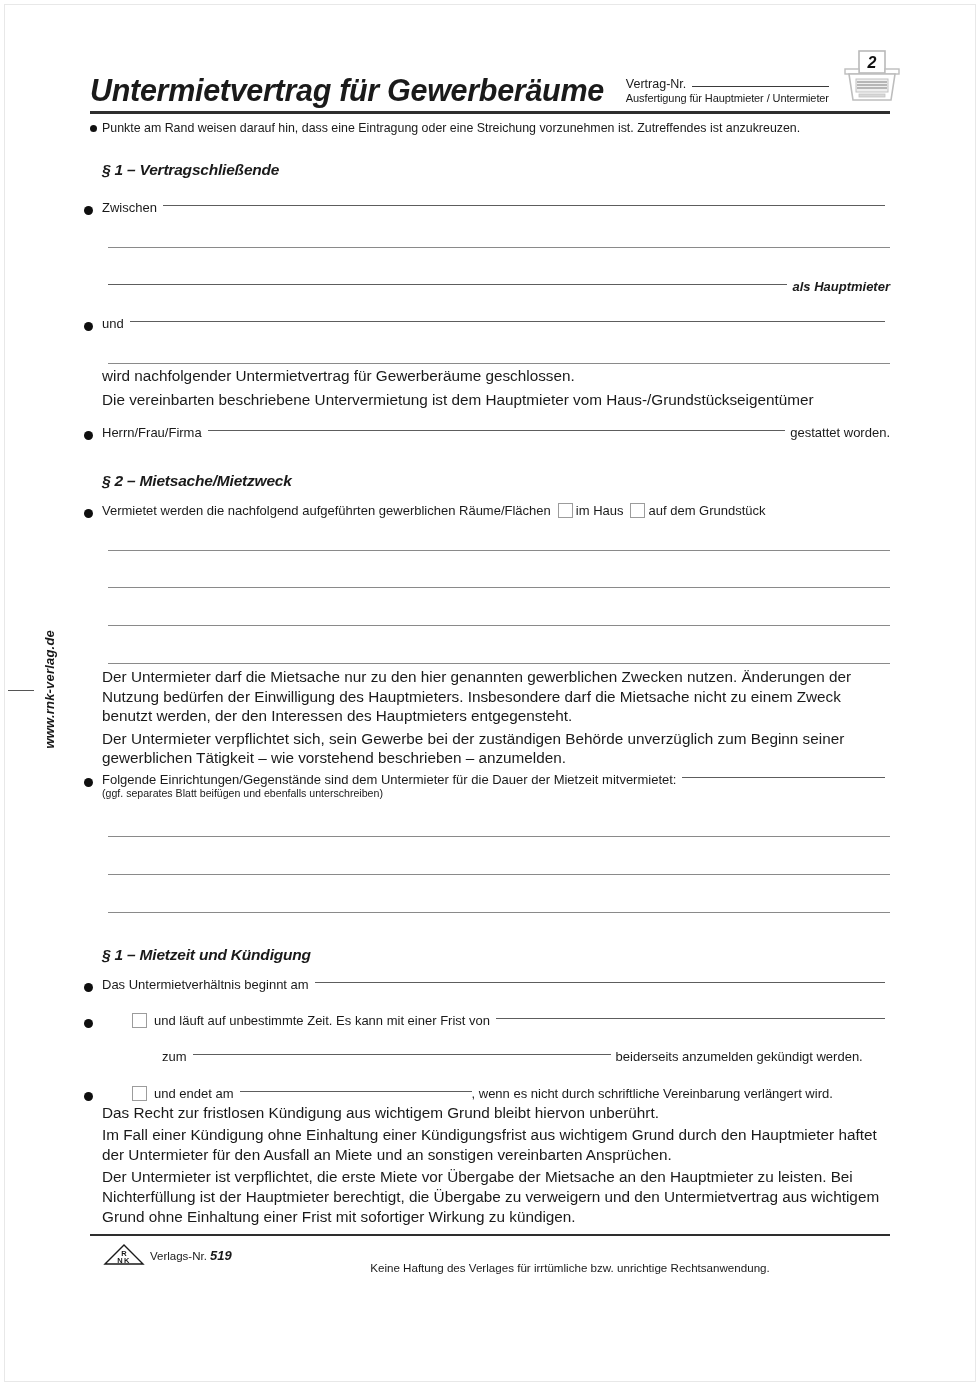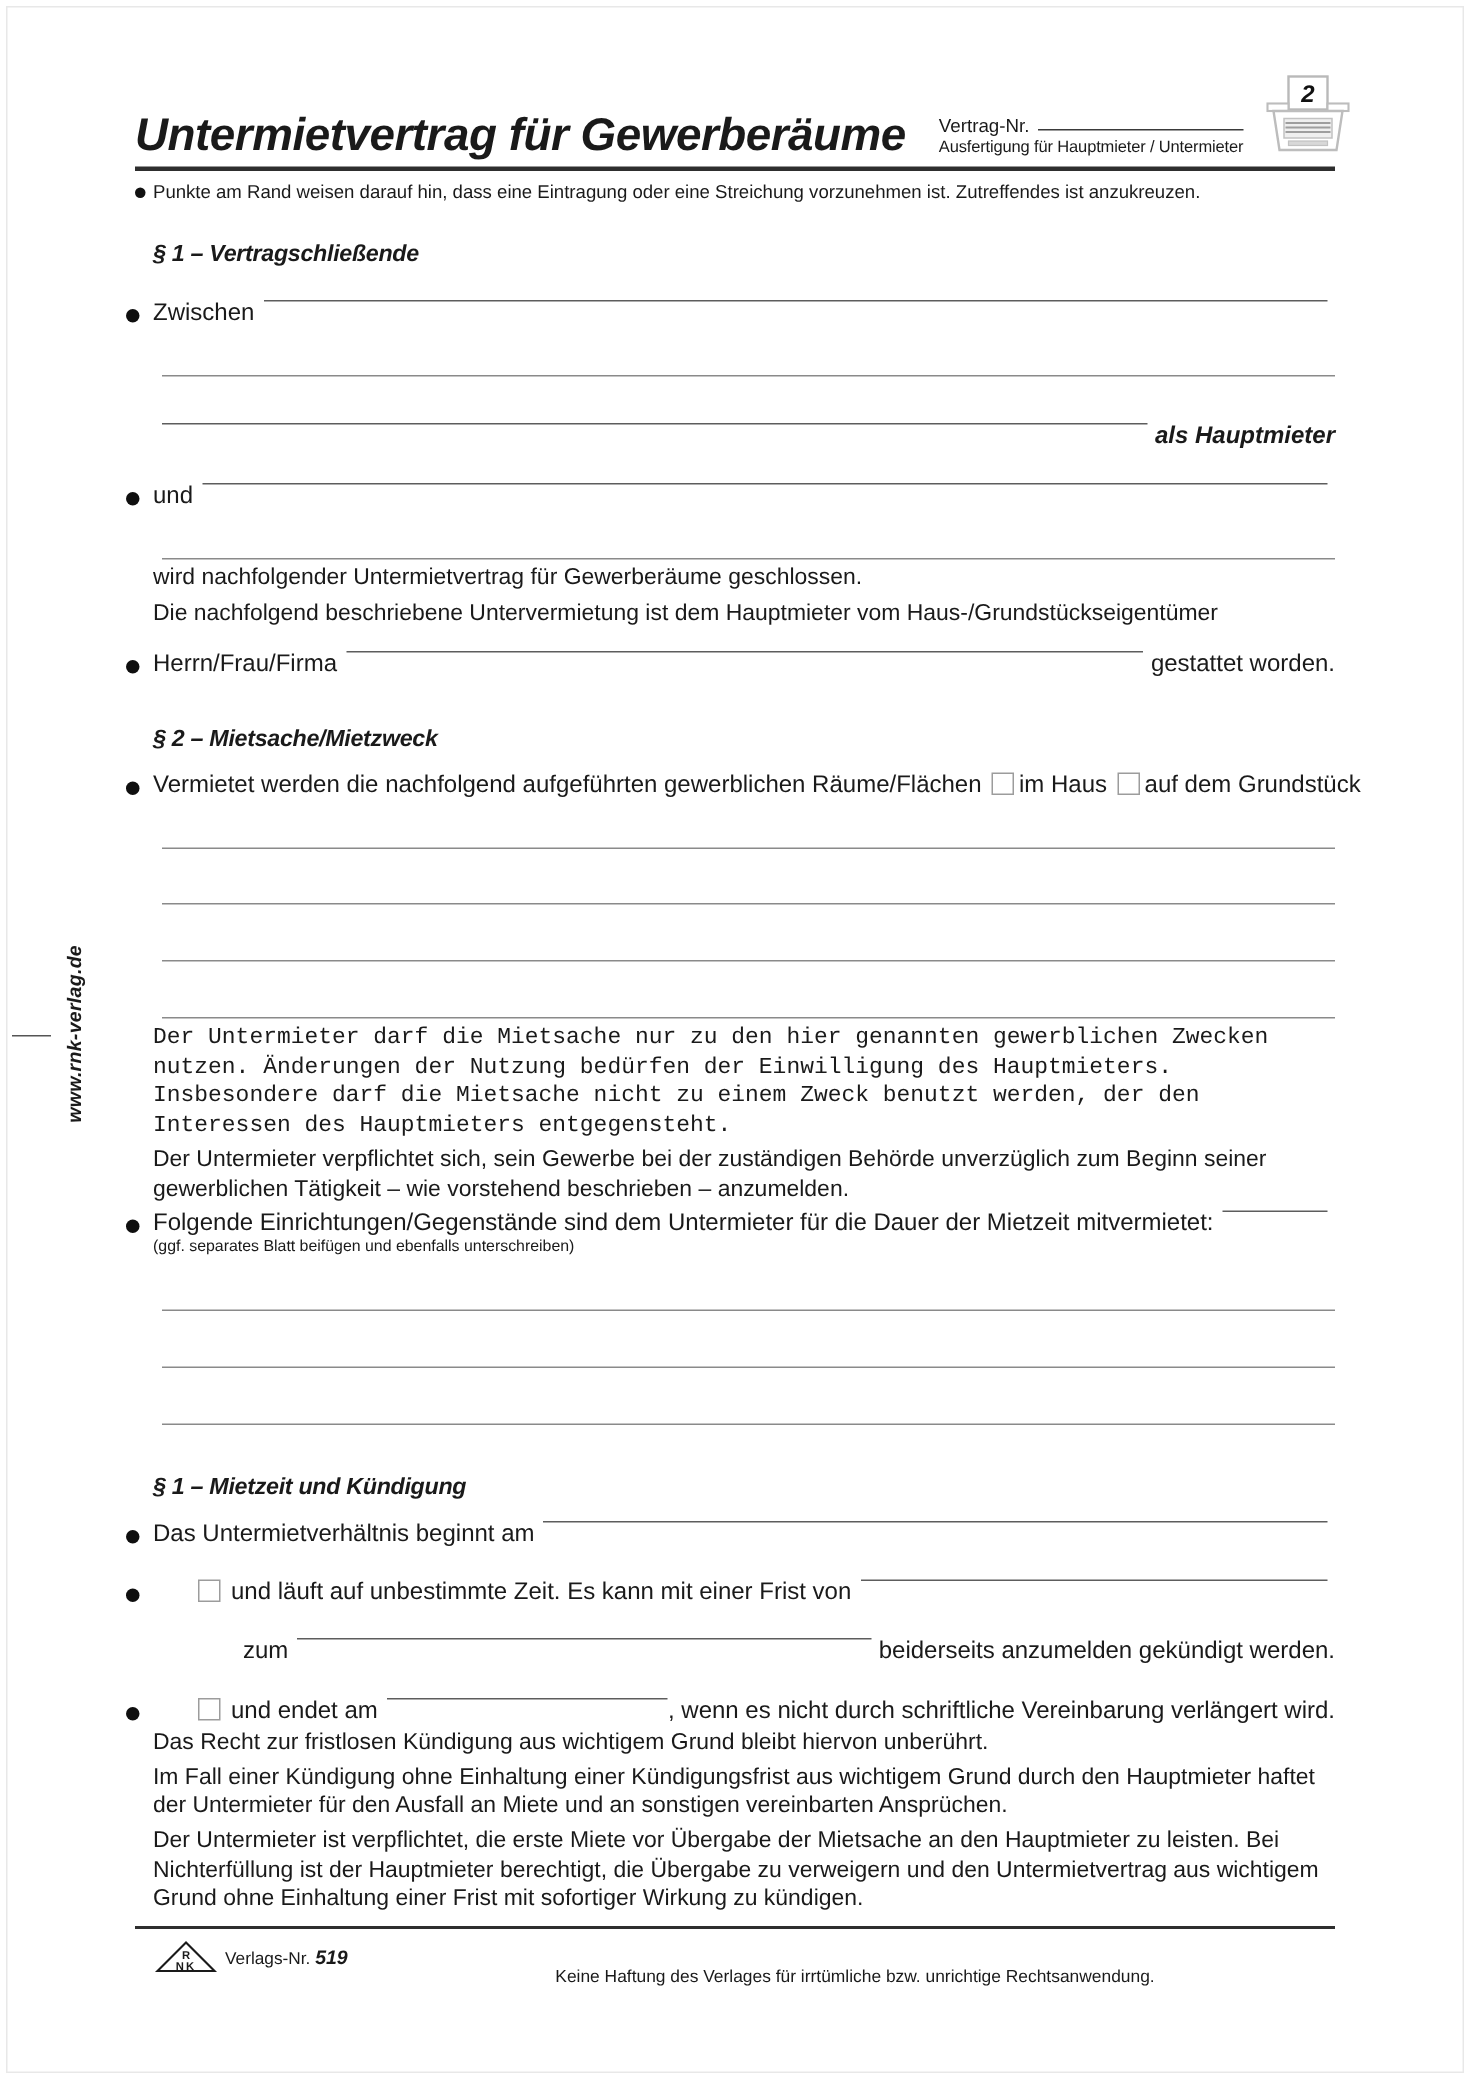--- a/index.html
+++ b/index.html
@@ -109,22 +109,22 @@
     font-weight: bold;
     font-style: italic;
     letter-spacing: -0.2px;
     margin-left: 12px;
   }
 
   
   .row {
     position: relative;
     display: flex;
-    align-items: flex-start;
-    font-size: 16px;
+    align-items: center;
+    font-size: 13px;
   }
   .bullet {
     position: absolute;
     left: -18px;
     top: 6px;
     width: 9px;
     height: 9px;
     border-radius: 50%;
     background: #0f0f0f;
   }
@@ -287,21 +287,21 @@
     <div class="row" style="margin-top:22px; margin-left:12px;">
       <span class="bullet"></span>
       <span class="lbl">und</span>
       <span class="fill"></span>
     </div>
 
     <div class="blank-line" style="margin-top:32px; margin-left:18px;"></div>
 
 
     <div class="para" style="margin-top:2px; margin-left:12px;">wird nachfolgender Untermietvertrag für Gewerberäume geschlossen.</div>
-    <div class="para" style="margin-top:4px; margin-left:12px;">Die nachfolgend beschriebene Untervermietung ist dem Hauptmieter vom Haus-/Grundstückseigentümer</div>
+    <div class="para" style="margin-top:4px; margin-left:12px;">Die vereinbarten beschriebene Untervermietung ist dem Hauptmieter vom Haus-/Grundstückseigentümer</div>
 
     <div class="row" style="margin-top:16px; margin-left:12px;">
       <span class="bullet"></span>
       <span class="lbl">Herrn/Frau/Firma</span>
       <span class="fill"></span>
       <span class="trail">gestattet worden.</span>
     </div>
 
     <div class="sec-head" style="margin-top:32px;">§ 2 – Mietsache/Mietzweck</div>
 
@@ -313,21 +313,21 @@
       <span class="chk" style="margin-left:7px;"></span>
       <span class="lbl">auf dem Grundstück</span>
     </div>
 
     <div class="blank-line" style="margin-top:32px; margin-left:18px;"></div>
     <div class="blank-line" style="margin-top:36px; margin-left:18px;"></div>
     <div class="blank-line" style="margin-top:37px; margin-left:18px;"></div>
     <div class="blank-line" style="margin-top:37px; margin-left:18px;"></div>
 
 
-    <div class="para" style="margin-top:3px; margin-left:12px;font-family:Liberation Mono, monospace;">Der Untermieter darf die Mietsache nur zu den hier genannten gewerblichen Zwecken nutzen. Änderungen der Nutzung bedürfen der Einwilligung des Hauptmieters. Insbesondere darf die Mietsache nicht zu einem Zweck benutzt werden, der den Interessen des Hauptmieters entgegensteht.</div>
+    <div class="para" style="margin-top:3px; margin-left:12px;">Der Untermieter darf die Mietsache nur zu den hier genannten gewerblichen Zwecken nutzen. Änderungen der Nutzung bedürfen der Einwilligung des Hauptmieters. Insbesondere darf die Mietsache nicht zu einem Zweck benutzt werden, der den Interessen des Hauptmieters entgegensteht.</div>
     <div class="para" style="margin-top:3px; margin-left:12px;">Der Untermieter verpflichtet sich, sein Gewerbe bei der zuständigen Behörde unverzüglich zum Beginn seiner gewerblichen Tätigkeit – wie vorstehend beschrieben – anzumelden.</div>
 
     <div class="row" style="margin-top:4px; margin-left:12px;">
       <span class="bullet"></span>
       <span class="lbl">Folgende Einrichtungen/Gegenstände sind dem Untermieter für die Dauer der Mietzeit mitvermietet:</span>
       <span class="fill"></span>
     </div>
     <div class="small-note" style="margin-top:0; margin-left:12px;">(ggf. separates Blatt beifügen und ebenfalls unterschreiben)</div>
 
     <div class="blank-line" style="margin-top:36px; margin-left:18px;"></div>

